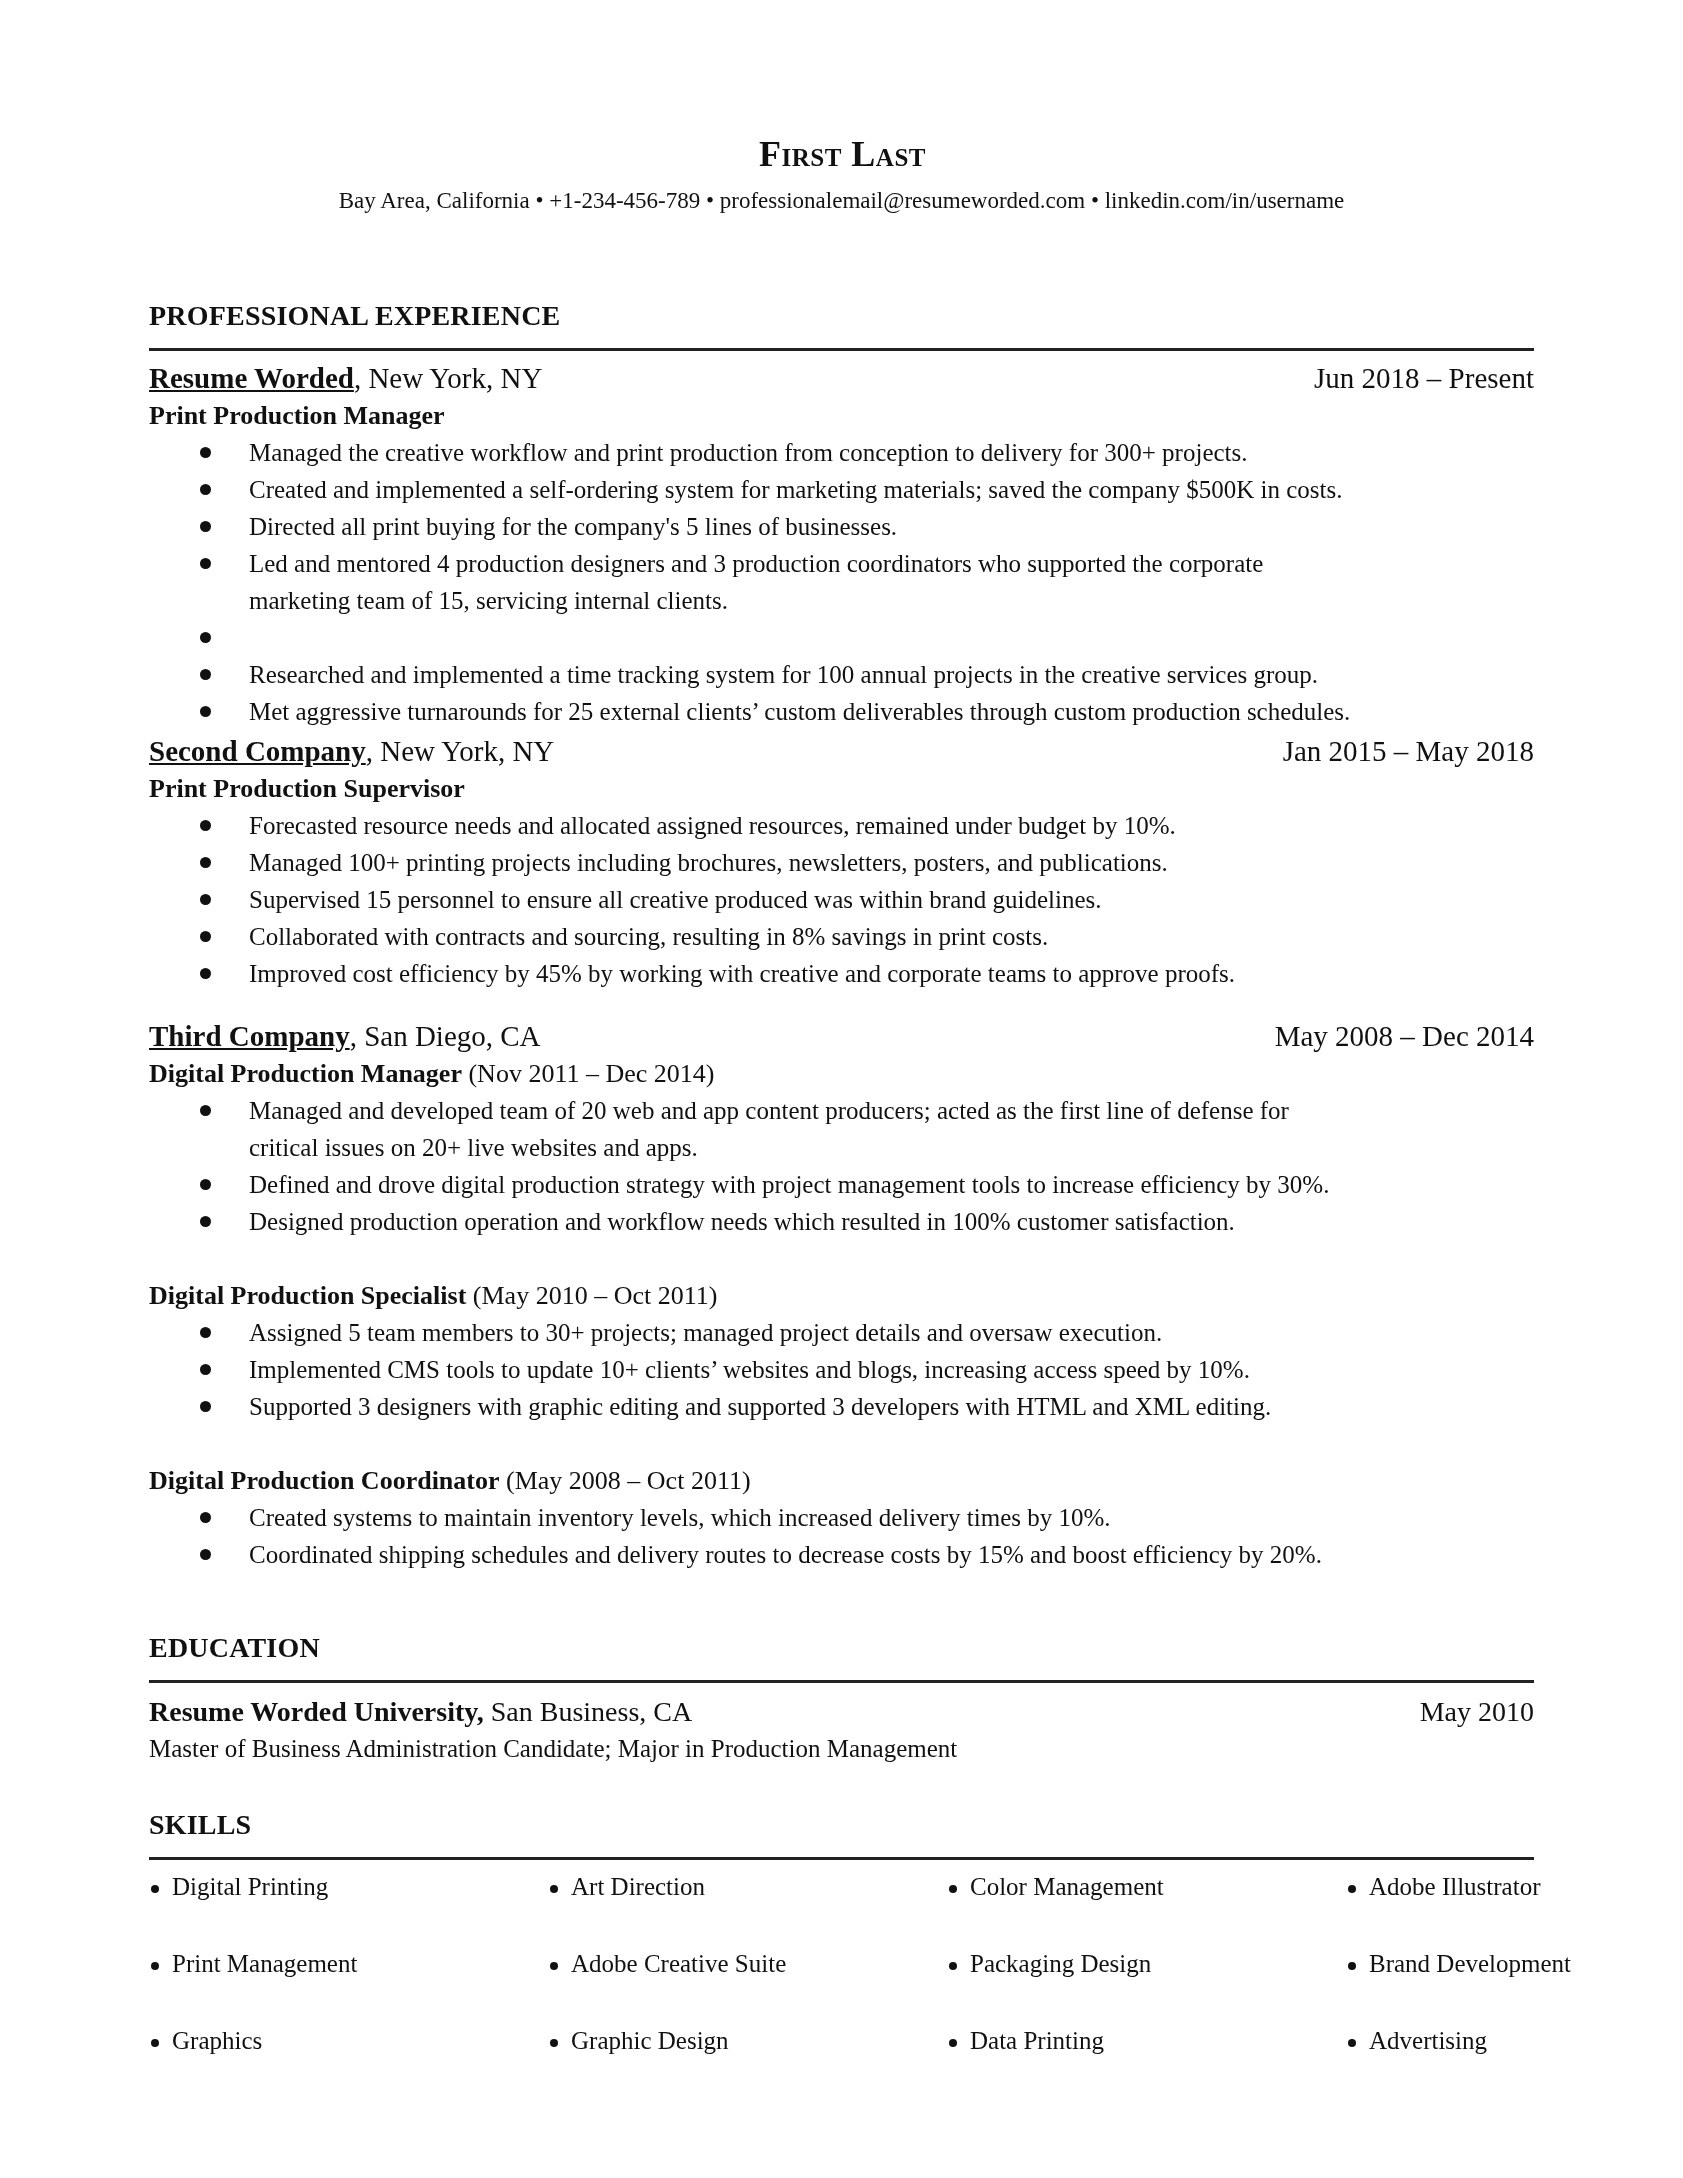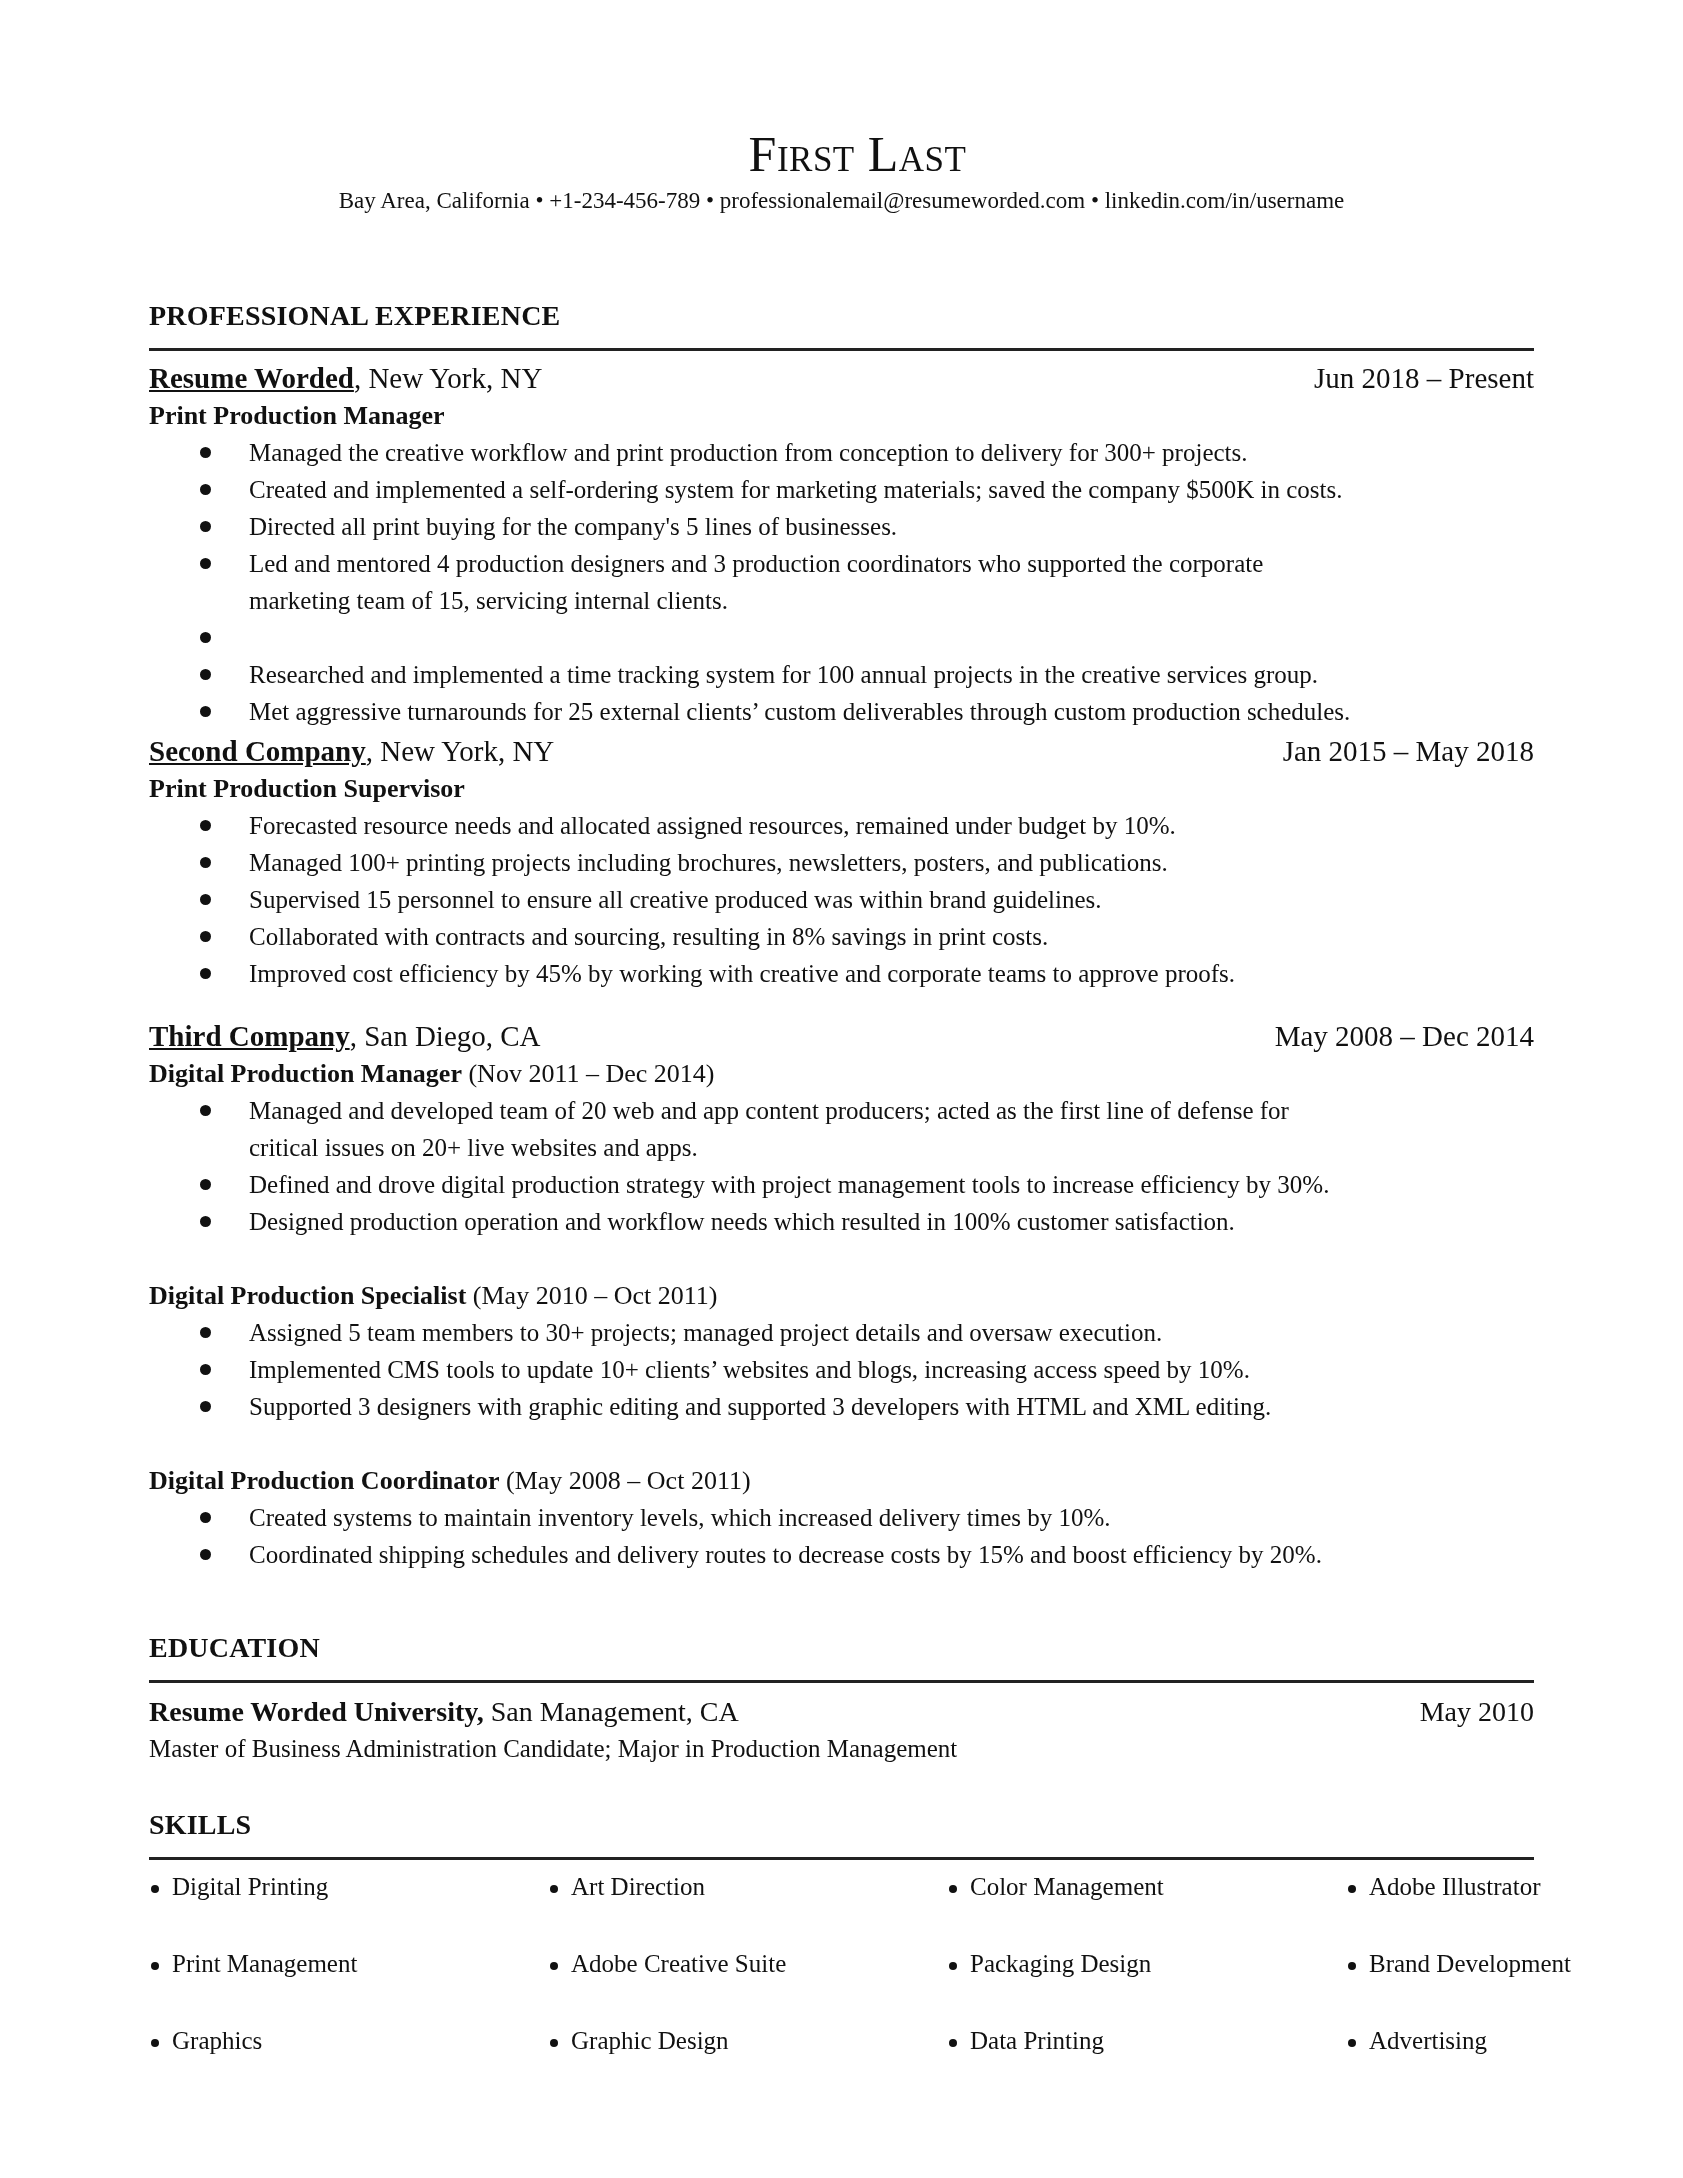--- a/index.html
+++ b/index.html
@@ -1,21 +1,21 @@
 <!DOCTYPE html>
 <html><head>
 <meta charset="utf-8">
 <style>
   html, body { margin: 0; padding: 0; background: #ffffff; }
   body { width: 1683px; height: 2178px; position: relative; overflow: hidden;
          font-family: "Liberation Serif", "DejaVu Serif", serif; color: #111111; }
   .page { position: absolute; left: 149px; top: 0; width: 1385px; }
 
-  .name { position: absolute; left: 16px; width: 1385px; top: 127px; text-align: center;
-          font-size: 50px; font-weight: normal; font-variant: small-caps; line-height: 55px; letter-spacing: 0.5px; }
+  .name { position: absolute; left: 1px; width: 1385px; top: 127px; text-align: center;
+          font-size: 36px; font-weight: bold; font-variant: small-caps; line-height: 55px; letter-spacing: 0.5px; }
   .contact { position: absolute; left: 0; width: 1385px; top: 186px; text-align: center;
              font-size: 23px; line-height: 30px; white-space: nowrap; }
 
   .section-head { position: absolute; left: 0; width: 1385px; font-size: 28px; font-weight: bold;
                   line-height: 34px; border-bottom: 3px solid #222; padding-bottom: 15px; letter-spacing: 0.2px; }
 
   .block { position: absolute; left: 0; width: 1385px; }
   .row { height: 37px; line-height: 37px; white-space: nowrap; position: relative; }
   .row.company { font-size: 29px; }
   .row.company .org { font-weight: bold; text-decoration: underline; }
@@ -107,21 +107,21 @@
     <div class="row role">
       <span class="title">Digital Production Coordinator</span><span> (May 2008 – Oct 2011)</span>
     </div>
     <div class="row bullet"><span class="dot"></span><span>Created systems to maintain inventory levels, which increased delivery times by 10%.</span></div>
     <div class="row bullet"><span class="dot"></span><span>Coordinated shipping schedules and delivery routes to decrease costs by 15% and boost efficiency by 20%.</span></div>
   </div>
 
   <div class="section-head" style="top:1631px;">EDUCATION</div>
   <div class="block" style="top:1693px;">
     <div class="edu-row school">
-      <span class="org">Resume Worded University,</span><span> San Management, CA</span>
+      <span class="org">Resume Worded University,</span><span> San Business, CA</span>
       <span class="date">May 2010</span>
     </div>
     <div class="edu-row degree">Master of  Business Administration Candidate; Major in Production Management</div>
   </div>
 
   <div class="section-head" style="top:1808px;">SKILLS</div>
   <div class="skills" style="top:1868px;">
     <div class="skill"><span class="sdot"></span><span>Digital Printing</span></div>
     <div class="skill"><span class="sdot"></span><span>Art Direction</span></div>
     <div class="skill"><span class="sdot"></span><span>Color Management</span></div>

